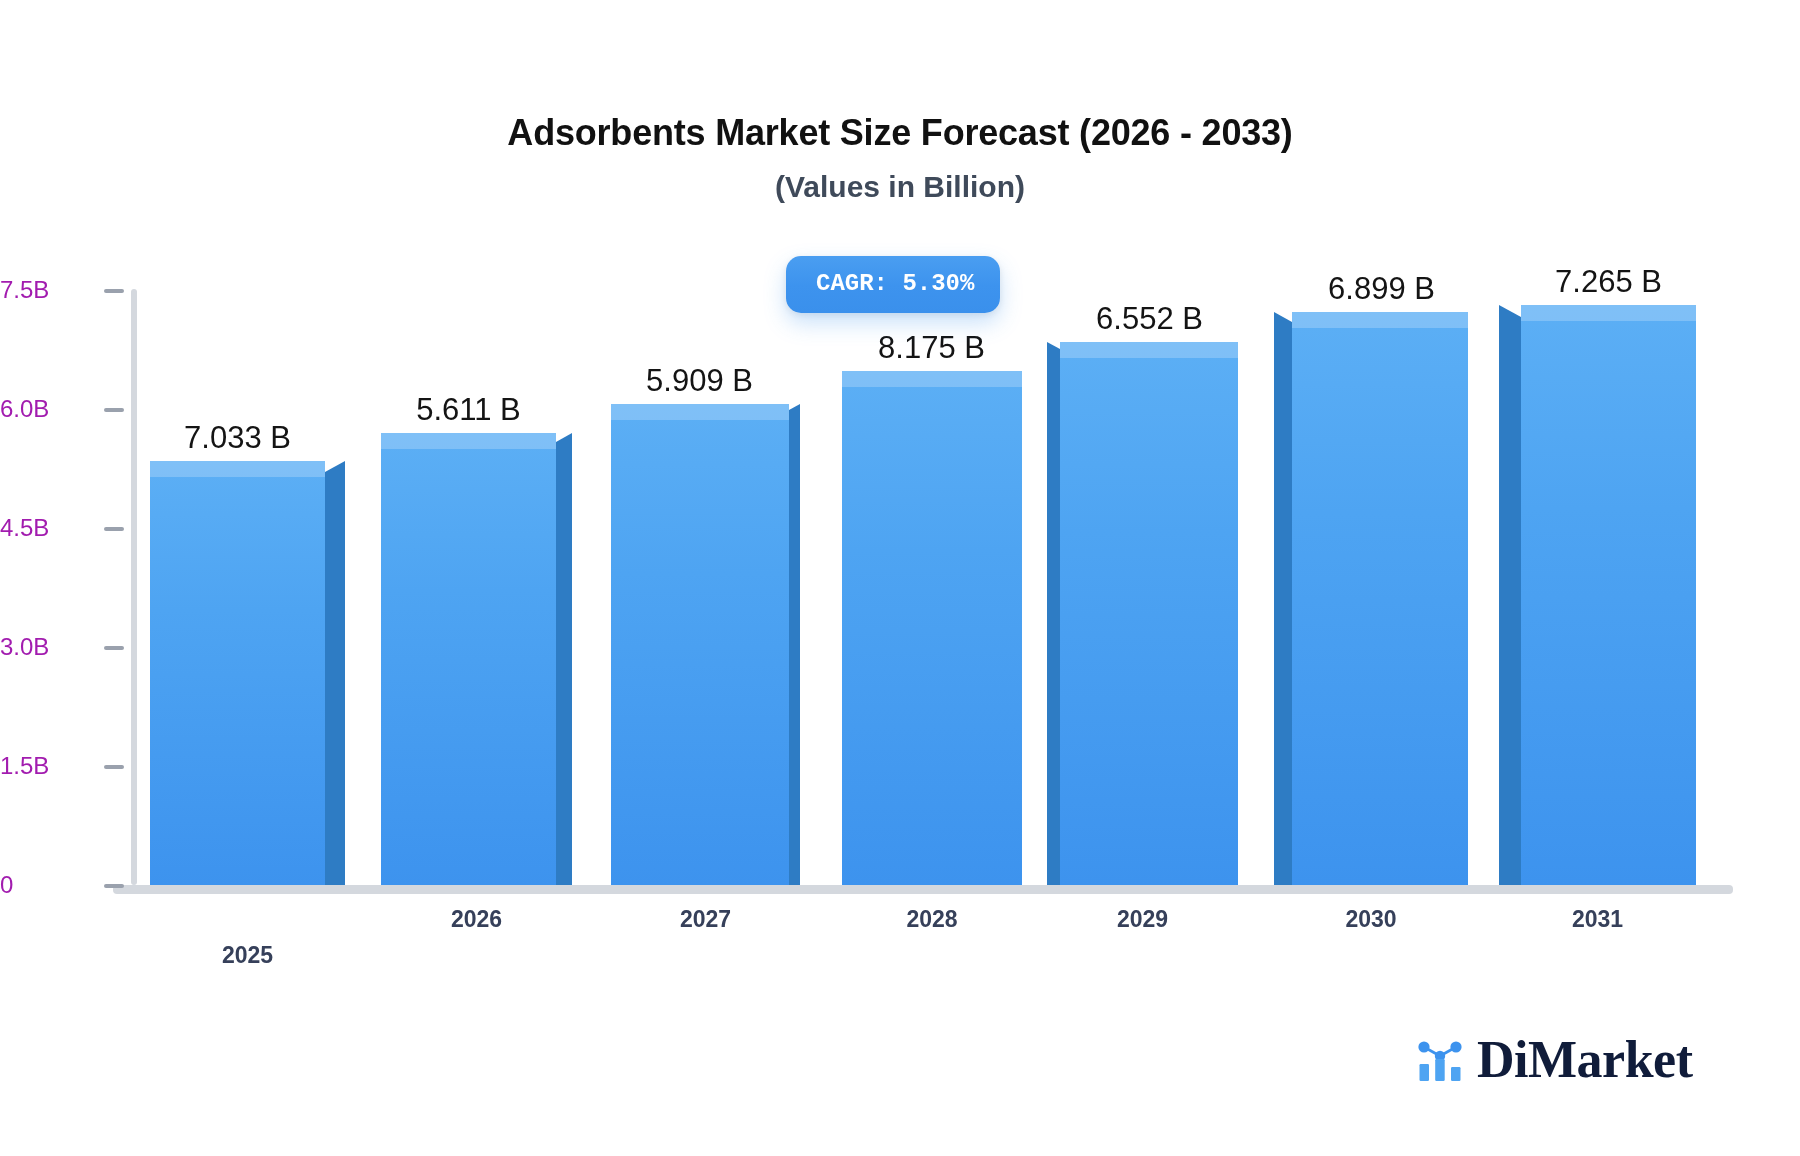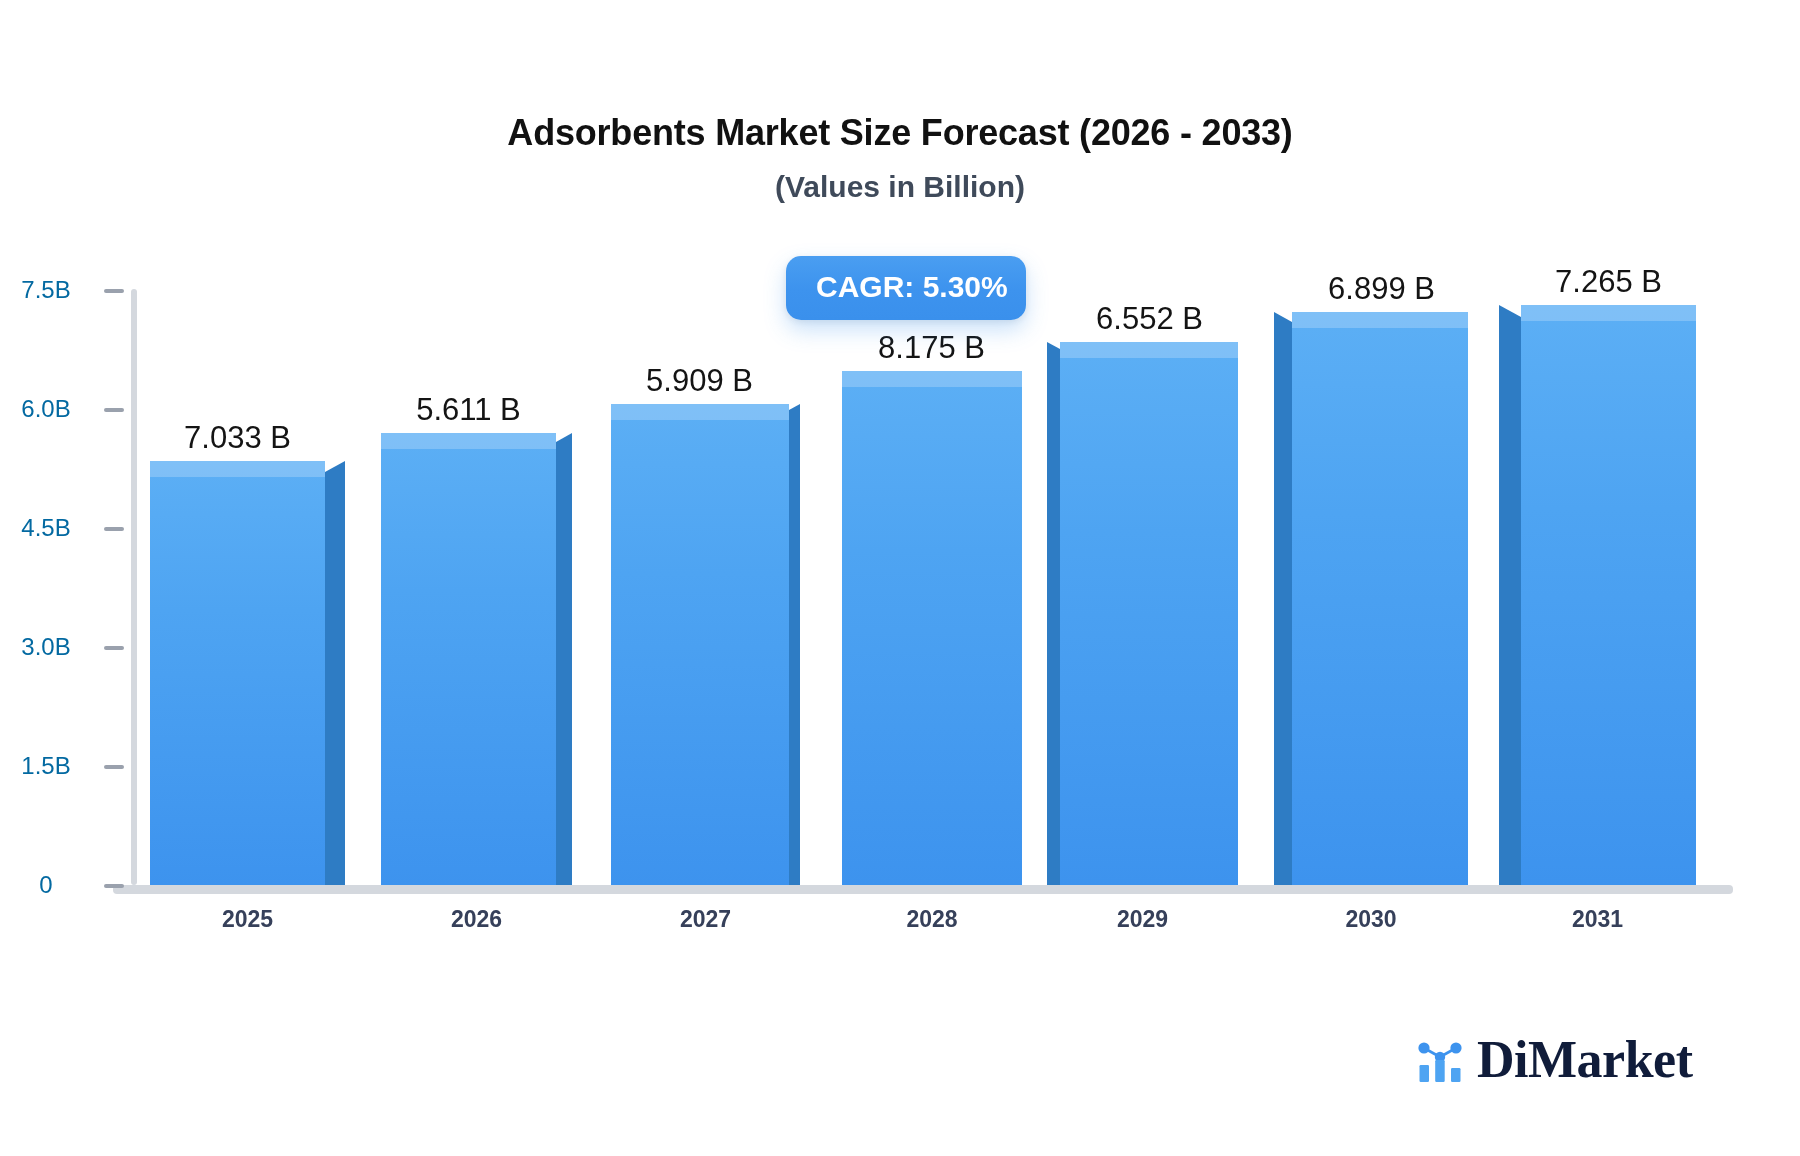--- a/index.html
+++ b/index.html
@@ -74,23 +74,23 @@
     left: 104px;
     width: 20px;
     height: 4px;
     background: #9aa1ad;
     border-radius: 2px;
   }
   .y-label {
     position: absolute;
     left: 0px;
     width: 92px;
-    text-align: center;
+    text-align: left;
     font-size: 24px;
-    color: #0369a1;
+    color: #a21caf;
     font-weight: 500;
   }
   .x-label {
     position: absolute;
     top: 906px;
     text-align: center;
     font-size: 23px;
     font-weight: bold;
     color: #36405a;
   }
@@ -125,37 +125,37 @@
     font-weight: 500;
     color: #141414;
     white-space: nowrap;
   }
 
   
   .cagr-badge {
     position: absolute;
     left: 786px;
     top: 256px;
-    padding: 14px 18px 16px 30px;
+    padding: 14px 26px 16px 30px;
     background: linear-gradient(180deg, #4a9ef1 0%, #3d93ee 52%, #3a90ec 100%);
     color: #ffffff;
-    font-size: 30px;
+    font-size: 24px;
     font-weight: bold;
     border-radius: 15px;
     box-shadow: 0 10px 22px rgba(61,147,238,0.28), 0 2px 6px rgba(0,0,0,0.08);
     letter-spacing: 0px;
+    font-family: Liberation Mono, monospace;
   }
 
   
   .logo {
     position: absolute;
     left: 1415px;
     top: 1034px;
     display: flex;
-    align-items: center;
     gap: 12px;
   }
   .logo-text {
     font-family: "Liberation Serif", serif;
     font-size: 52px;
     font-weight: bold;
     color: #101c3a;
     letter-spacing: -0.5px;
     line-height: 1;
   }
@@ -226,21 +226,21 @@
       <div class="bar-side left" style="width:18px; height:573px; clip-path: polygon(0 0, 100% 10px, 100% 100%, 0 100%);"></div>
     </div>
     <div class="bar-value" style="left:1264px; top:271px; width:235px;">6.899 B</div>
 
     <div class="bar-group" style="left:1521px; top:305px; width:175px; height:580px;">
       <div class="bar-face" style="height:580px;"></div>
       <div class="bar-side left" style="width:22px; height:580px; clip-path: polygon(0 0, 100% 12px, 100% 100%, 0 100%);"></div>
     </div>
     <div class="bar-value" style="left:1491px; top:264px; width:235px;">7.265 B</div>
 
-    <div class="x-label" style="left:150px; width:195px;">2025</div>
+    <div class="x-label" style="left:150px; width:195px;margin-top:36px;">2025</div>
     <div class="x-label" style="left:381px; width:191px;">2026</div>
     <div class="x-label" style="left:611px; width:189px;">2027</div>
     <div class="x-label" style="left:842px; width:180px;">2028</div>
     <div class="x-label" style="left:1047px; width:191px;">2029</div>
     <div class="x-label" style="left:1274px; width:194px;">2030</div>
     <div class="x-label" style="left:1499px; width:197px;">2031</div>
 
   </div>
 
   <div class="cagr-badge">CAGR: 5.30%</div>

